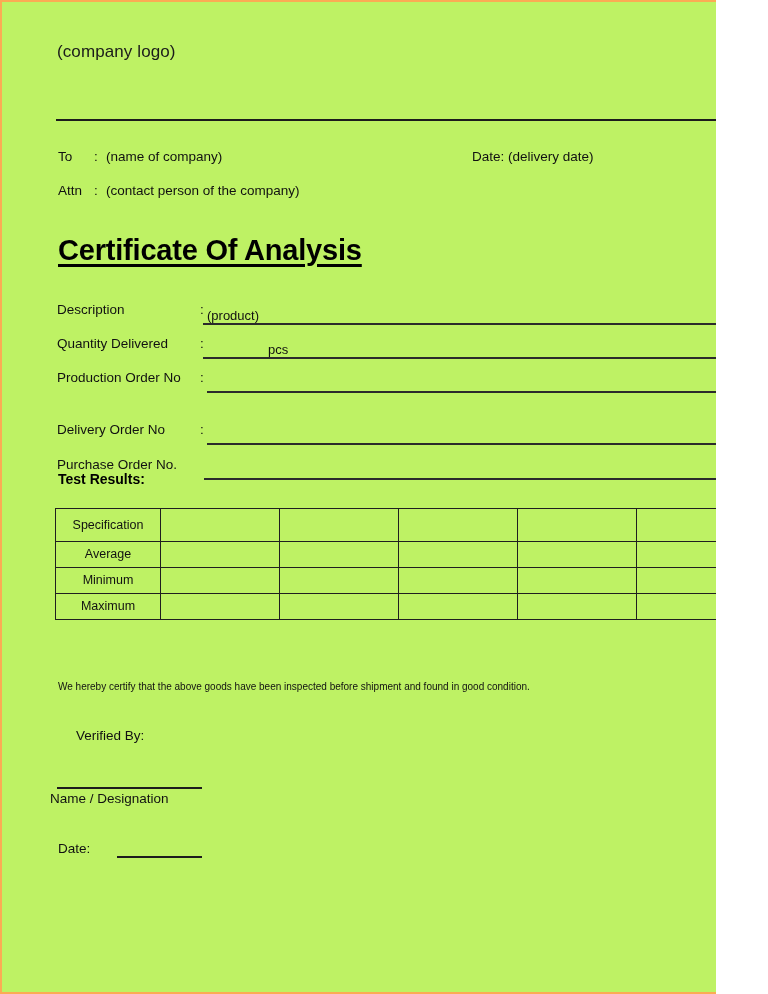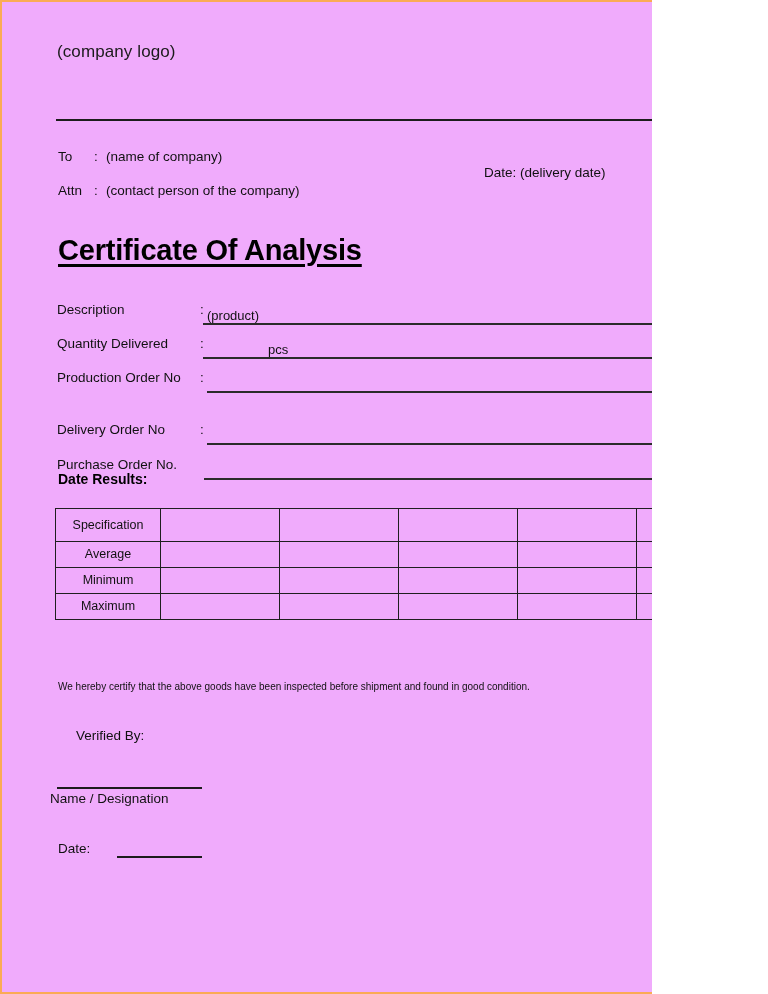--- a/index.html
+++ b/index.html
@@ -6,24 +6,24 @@
     margin: 0;
     padding: 0;
     background: #ffffff;
   }
   body {
     font-family: "Liberation Sans", sans-serif;
     color: #000000;
   }
   .page {
     position: relative;
-    width: 652px;
+    width: 716px;
     height: 994px;
     box-sizing: border-box;
-    background: #f0abfc;
+    background: #bef264;
     border: 2px solid #f9a košel;
     overflow: hidden;
   }
   
   .page {
     border: 2px solid #fca košel;
   }
   .page-frame {
     position: absolute;
     left: 0; top: 0;
@@ -61,21 +61,21 @@
 
   .addr-row {
     position: absolute;
     font-size: 13.5px;
     line-height: 18px;
     color: #111;
     white-space: nowrap;
   }
   .addr-to { left: 58px; top: 148px; }
   .addr-attn { left: 58px; top: 182px; }
-  .addr-date { left: 484px; top: 148px; margin-top: 16px; }
+  .addr-date { left: 472px; top: 148px; }
 
   .addr-label {
     display: inline-block;
     width: 36px;
   }
   .addr-colon {
     display: inline-block;
     width: 12px;
   }
 
@@ -284,21 +284,21 @@
       <span class="f-value" style="left:154px;"></span>
     </div>
 
     <div class="field f5">
       <span class="f-label">Purchase Order No.</span>
       <span class="f-colon" style="left:148px;"></span>
       <span class="f-line" style="left:147px; width:523px;"></span>
       <span class="f-value" style="left:151px;"></span>
     </div>
 
-    <div class="test-results">Date Results:</div>
+    <div class="test-results">Test Results:</div>
 
     <table class="results">
       <tbody>
 
         <tr class="r-spec">
           <td class="c0">Specification</td>
           <td class="cx"></td>
           <td class="cx"></td>
           <td class="cx"></td>
           <td class="cx"></td>

